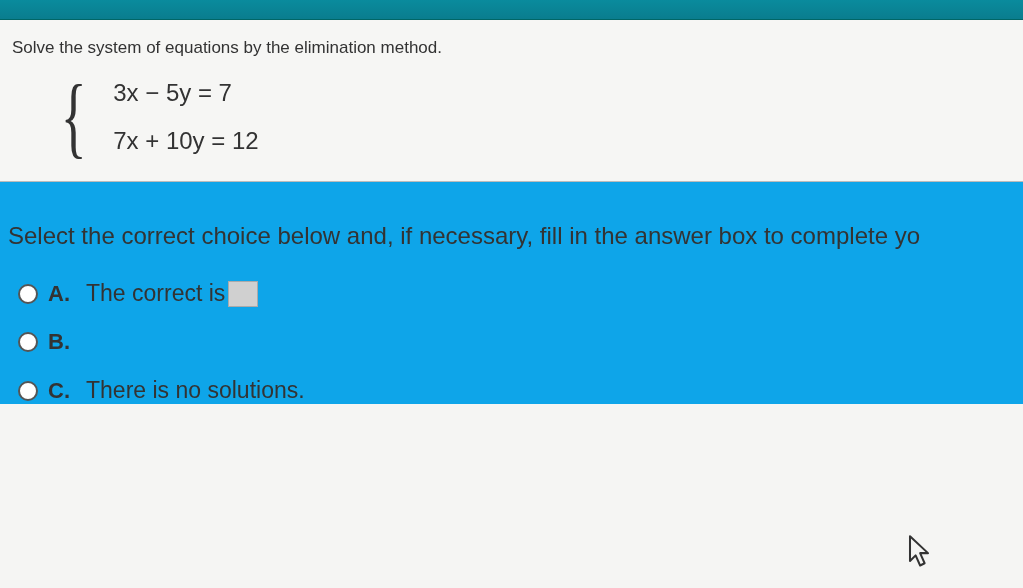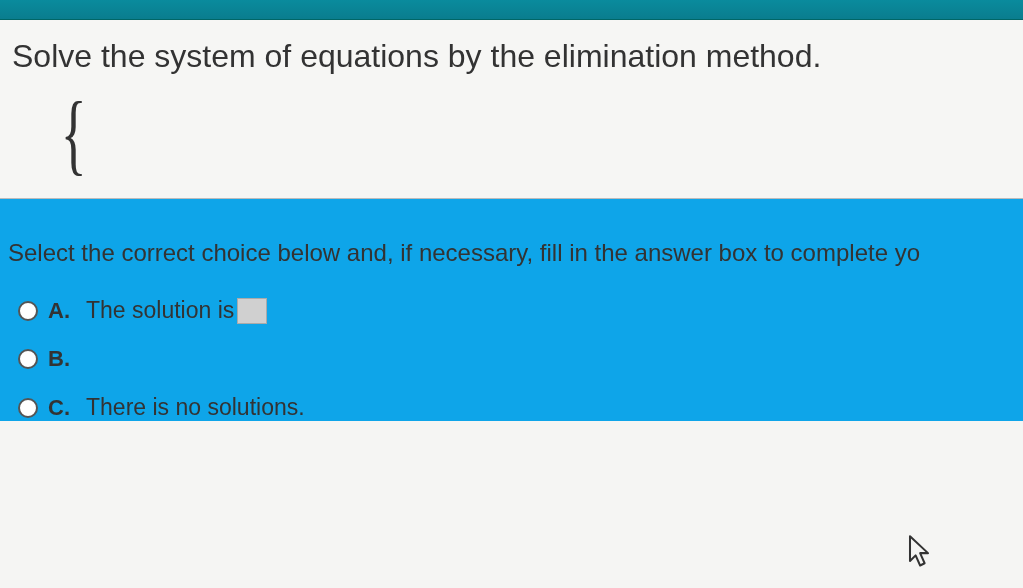--- a/index.html
+++ b/index.html
@@ -22,21 +22,21 @@
       border-bottom: 1px solid #066;
     }
     .content {
       padding: 0;
     }
     .problem-section {
       padding: 18px 16px 24px 12px;
       background: #f6f6f4;
     }
     .prompt {
-      font-size: 32px;
+      font-size: 17px;
       color: #333;
       margin-bottom: 18px;
     }
     .equation-block {
       display: flex;
       align-items: center;
       margin-left: 40px;
       margin-top: 8px;
     }
     .brace {
@@ -129,35 +129,39 @@
 <body>
 
 <div class="top-bar"></div>
 
 <div class="content">
 
   <div class="problem-section">
     <div class="prompt">Solve the system of equations by the elimination method.</div>
     <div class="equation-block">
       <div class="brace">{</div>
+      <div class="equations">
+        <div class="eq">3x − 5y = 7</div>
+        <div class="eq">7x + 10y = 12</div>
+      </div>
     </div>
   </div>
 
   <hr class="divider">
 
   <div class="answer-section">
     <div class="instruction">Select the correct choice below and, if necessary, fill in the answer box to complete yo</div>
 
     <div class="choices">
 
       <div class="choice">
         <div class="radio"></div>
         <span class="choice-label">A.</span>
         <span class="choice-a-line">
-          <span class="choice-text">The solution is</span>
+          <span class="choice-text">The correct is</span>
           <span class="answer-box"></span>
         </span>
       </div>
 
       <div class="choice">
         <div class="radio"></div>
         <span class="choice-label">B.</span>
       </div>
 
       <div class="choice">

